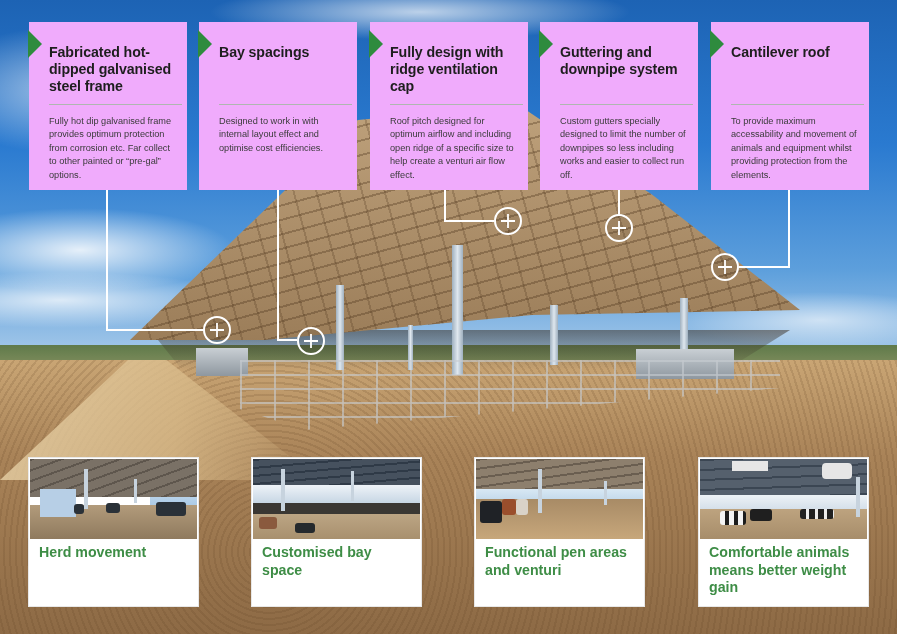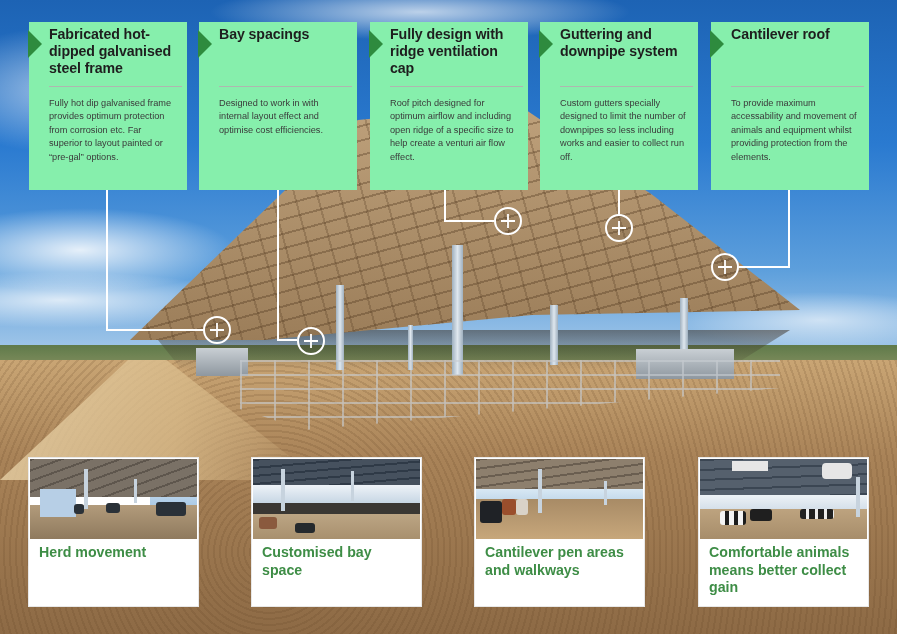--- a/index.html
+++ b/index.html
@@ -63,22 +63,22 @@
   .line { position: absolute; background: #ffffff; }
   .hotspot {
     position: absolute; width: 28px; height: 28px; border: 2px solid #ffffff; border-radius: 50%;
     display: flex; align-items: center; justify-content: center; cursor: pointer;
     background: rgba(0,0,0,.08);
   }
   .hotspot svg { width: 16px; height: 16px; }
 
   
   .feature-card {
-    position: absolute; top: 22px; width: 158px; height: 168px; background: #86efac;
-    padding: 4px 10px 0 20px;
+    position: absolute; top: 22px; width: 158px; height: 168px; background: #f0abfc;
+    padding: 22px 10px 0 20px;
   }
   .feature-marker {
     position: absolute; left: -1px; top: 8px; width: 0; height: 0;
     border-top: 14px solid transparent; border-bottom: 14px solid transparent; border-left: 14px solid #2e8b3e;
   }
   .feature-title {
     font-weight: 700; font-size: 14.2px; line-height: 17px; color: #1e1e1e; height: 60px;
     letter-spacing: -0.1px;
   }
   .feature-rule { height: 1px; background: #aeb7b0; margin: 0 -5px 10px 0; }
@@ -159,21 +159,21 @@
 <div class="hotspot" style="left:711px;top:253px;">
   <svg viewBox="0 0 16 16">
       <path d="M8 1v14M1 8h14" stroke="#fff" stroke-width="1.8"></path>
     </svg>
 </div>
 
 <div class="feature-card" style="left:29px;">
   <span class="feature-marker"></span>
   <div class="feature-title">Fabricated hot-dipped galvanised steel frame</div>
   <div class="feature-rule"></div>
-  <div class="feature-body">Fully hot dip galvanised frame provides optimum protection from corrosion etc. Far superior to layout painted or “pre-gal” options.</div>
+  <div class="feature-body">Fully hot dip galvanised frame provides optimum protection from corrosion etc. Far collect to other painted or “pre-gal” options.</div>
 </div>
 
 <div class="feature-card" style="left:199px;">
   <span class="feature-marker"></span>
   <div class="feature-title">Bay spacings</div>
   <div class="feature-rule"></div>
   <div class="feature-body">Designed to work in with internal layout effect and optimise cost efficiencies.</div>
 </div>
 
 <div class="feature-card" style="left:370px;">
@@ -229,29 +229,29 @@
   <div class="benefit-photo">
     <div class="ph-roof" style="background:repeating-linear-gradient(172deg,#6a5e50 0 2px,#8d7f6d 2px 9px);"></div>
     <div class="ph-sky" style="left:0;width:100%;top:30px;height:12px;background:linear-gradient(180deg,#d8e8f4,#c2d8ea);"></div>
     <div class="ph-floor" style="height:40px;background:linear-gradient(180deg,#a88b66,#c7a77b);"></div>
     <div class="ph-post" style="left:62px;top:10px;height:44px;"></div>
     <div class="ph-post" style="left:128px;top:22px;height:24px;width:3px;"></div>
     <div class="ph-cow" style="left:4px;top:42px;width:22px;height:22px;background:#1f2226;"></div>
     <div class="ph-cow" style="left:26px;top:40px;width:14px;height:16px;background:#9a4e2c;"></div>
     <div class="ph-cow" style="left:40px;top:40px;width:12px;height:16px;background:#d9d2c8;"></div>
   </div>
-  <div class="benefit-title">Cantilever pen areas and walkways</div>
+  <div class="benefit-title">Functional pen areas and venturi</div>
 </div>
 
 <div class="benefit-card" style="left:698px;">
   <div class="benefit-photo">
     <div class="ph-roof" style="height:36px;background:repeating-linear-gradient(178deg,#3b4653 0 2px,#55606d 2px 10px);"></div>
     <div class="ph-sky" style="left:0;width:100%;top:36px;height:14px;background:linear-gradient(180deg,#edf2f6,#d5e0ea);"></div>
     <div class="ph-floor" style="height:30px;background:linear-gradient(180deg,#bda37f,#a78d6a);"></div>
     <div style="position:absolute;left:122px;top:4px;width:30px;height:16px;border-radius:4px;background:#e6e6e6;"></div>
     <div style="position:absolute;left:32px;top:2px;width:36px;height:10px;background:#e6e6e6;"></div>
     <div class="ph-post" style="left:156px;top:18px;height:40px;"></div>
     <div class="ph-cow" style="left:20px;top:52px;width:26px;height:14px;background:repeating-linear-gradient(90deg,#f3f3f3 0 5px,#1c1c1c 5px 9px);"></div>
     <div class="ph-cow" style="left:50px;top:50px;width:22px;height:12px;background:#1f1f1f;"></div>
     <div class="ph-cow" style="left:100px;top:50px;width:34px;height:10px;background:repeating-linear-gradient(90deg,#202020 0 6px,#ececec 6px 9px);"></div>
   </div>
-  <div class="benefit-title">Comfortable animals means better collect gain</div>
+  <div class="benefit-title">Comfortable animals means better weight gain</div>
 </div>
 
 </body></html>

